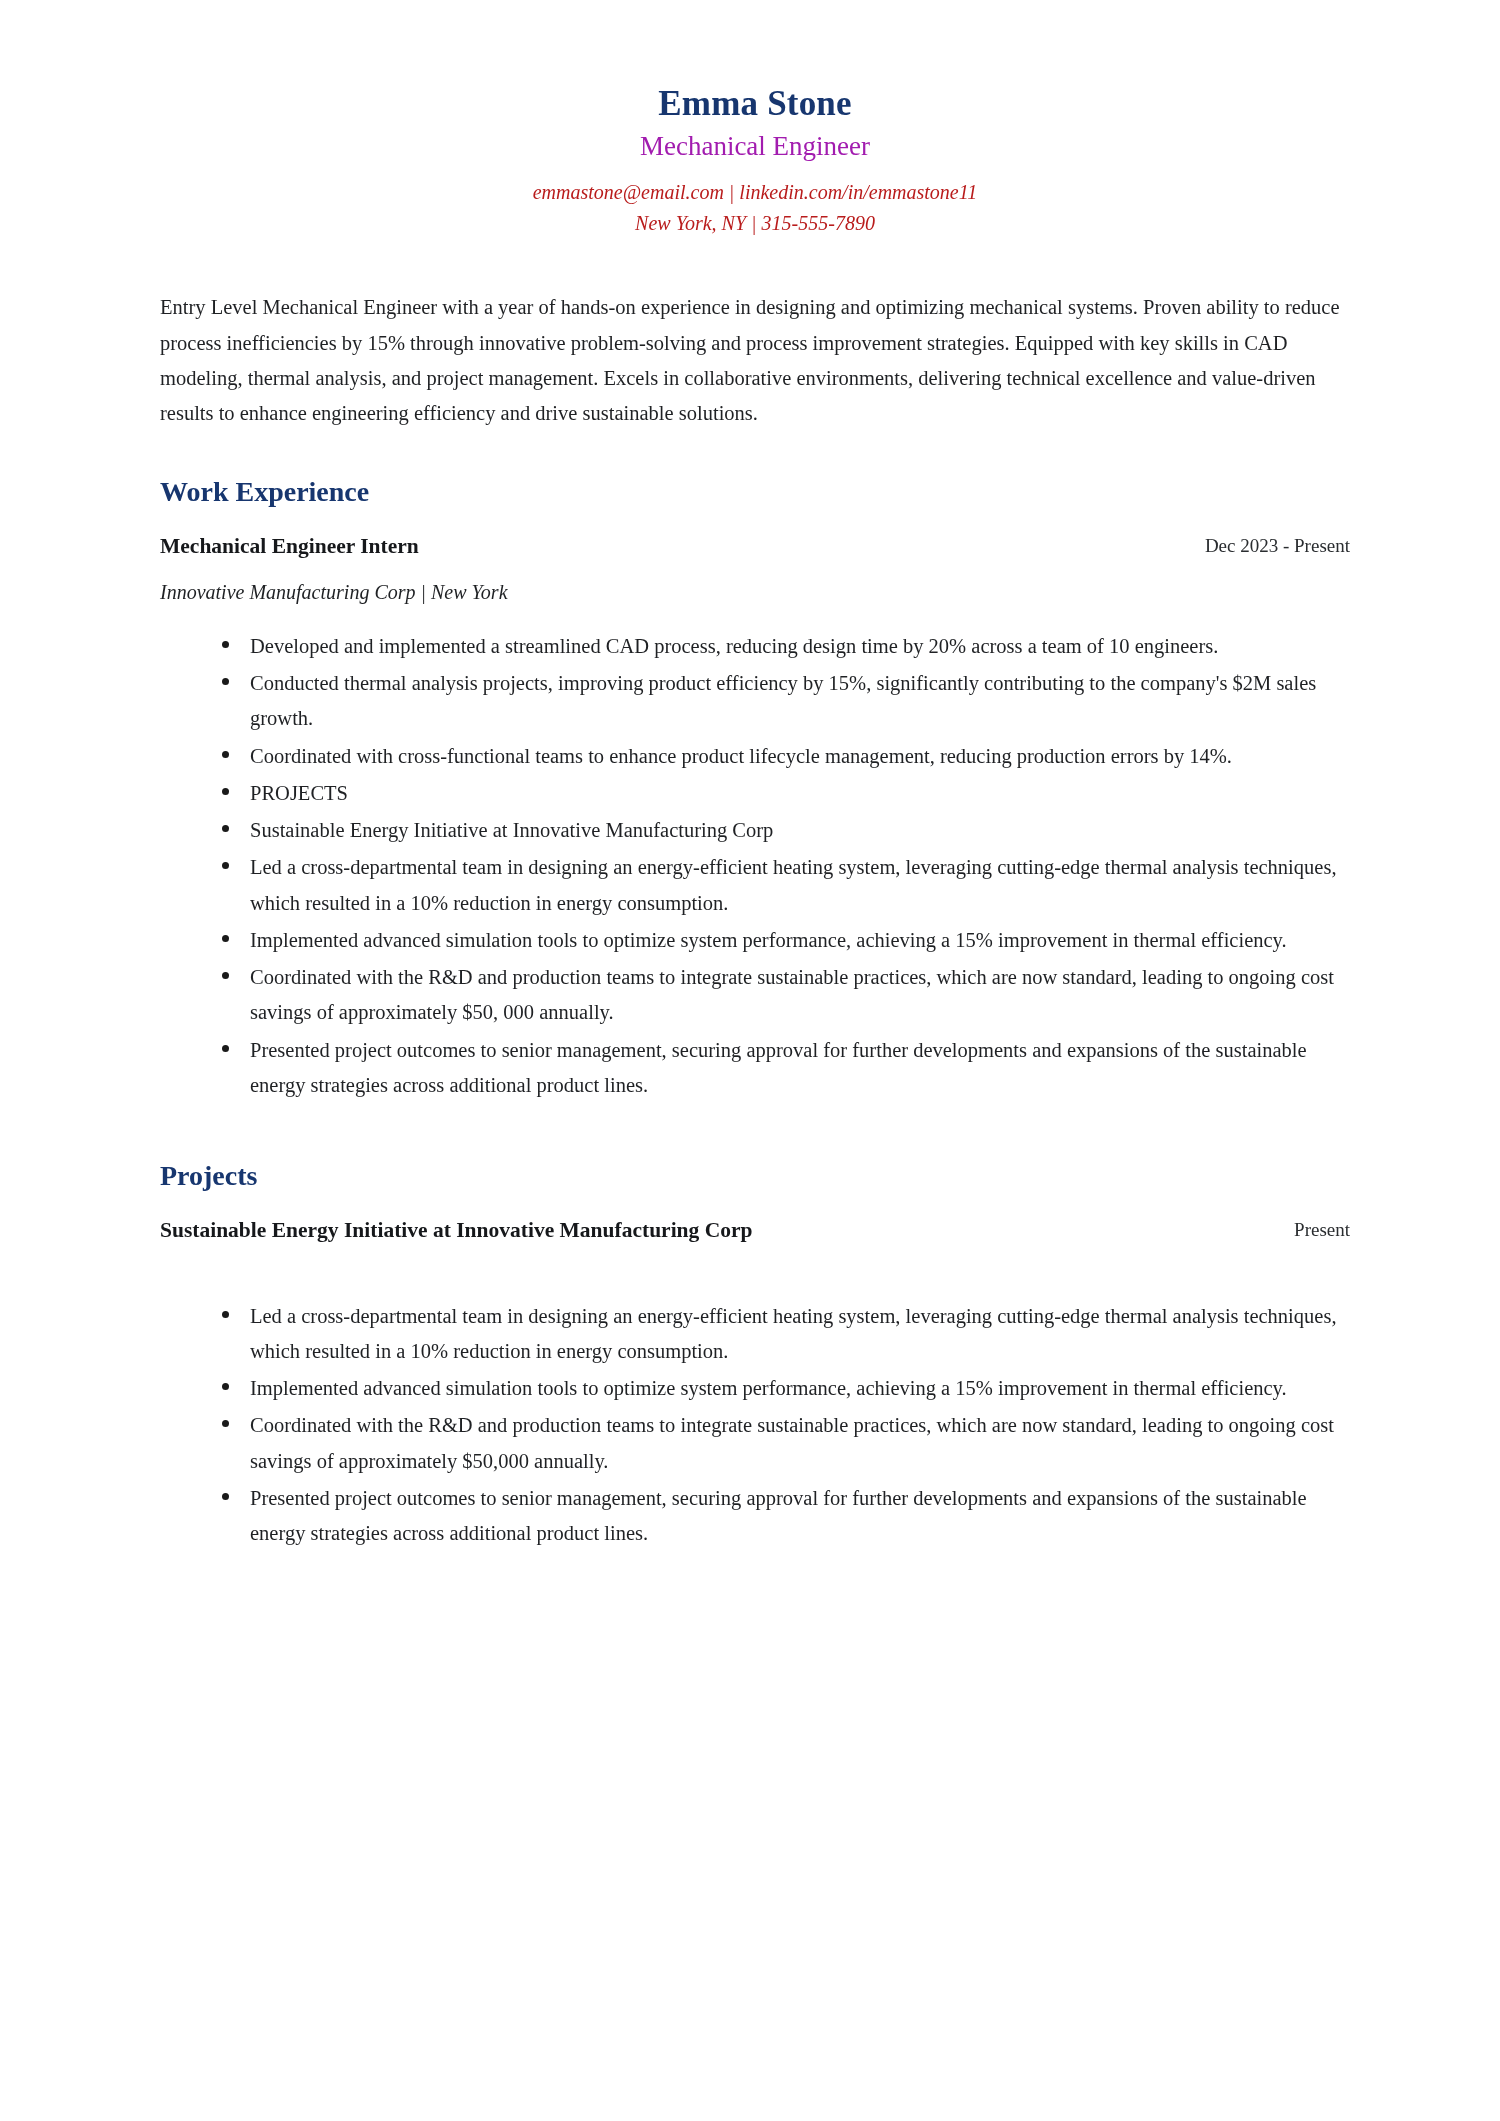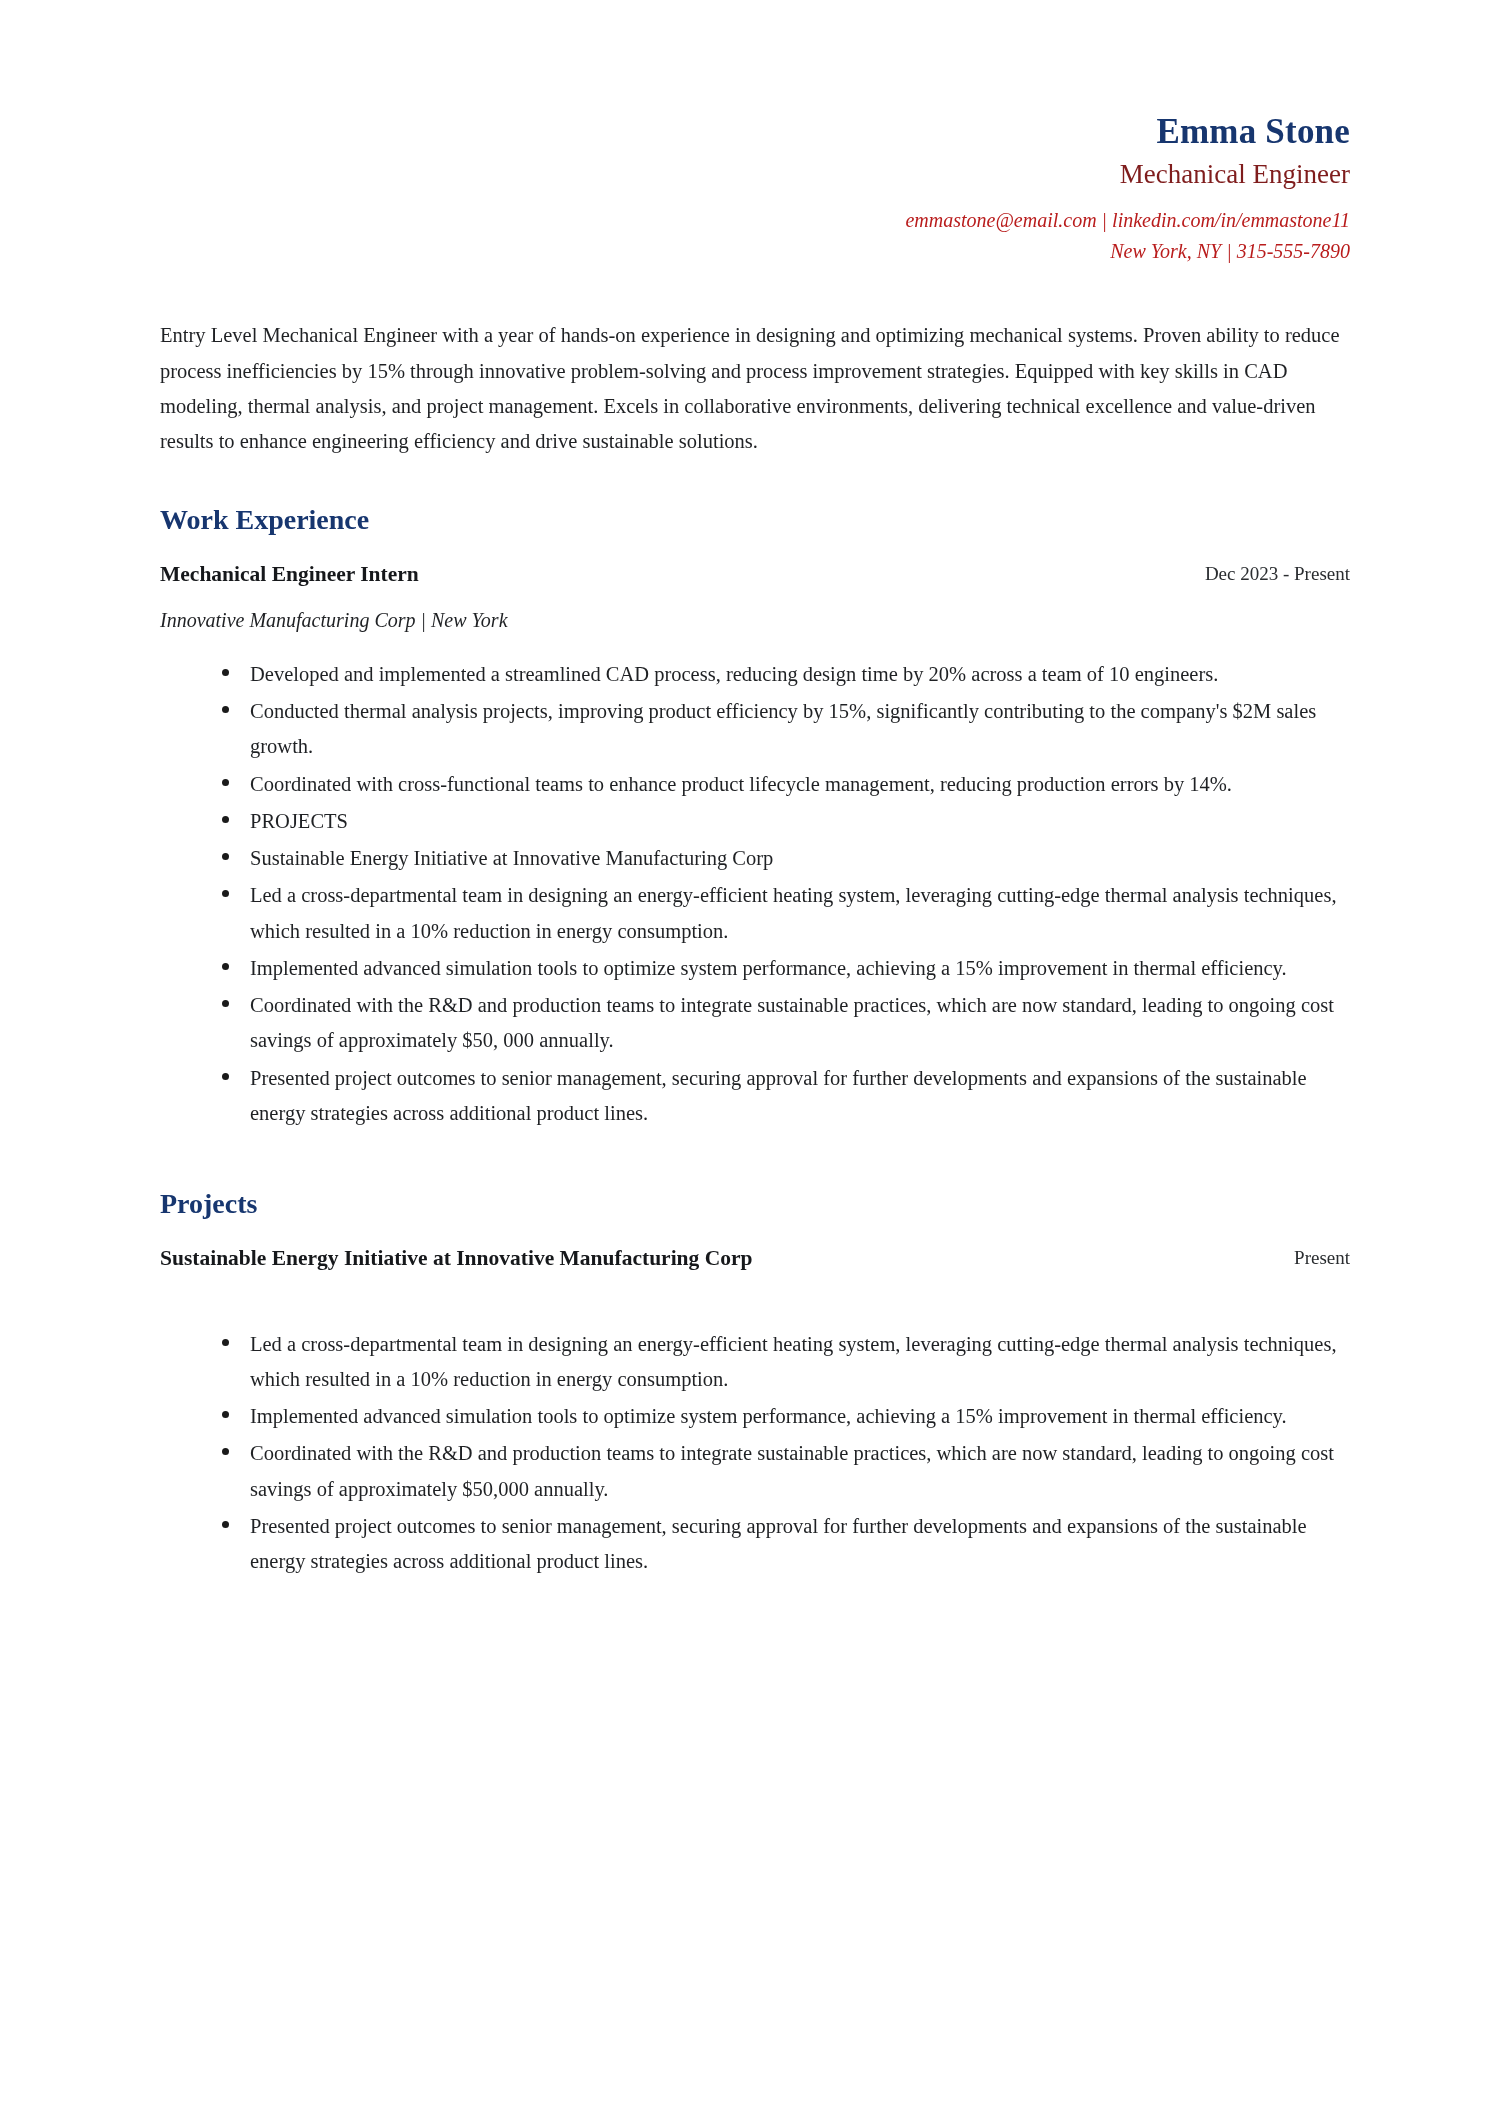--- a/index.html
+++ b/index.html
@@ -24,35 +24,35 @@
   }
   .content {
     position: absolute;
     left: 160px;
     top: 0;
     width: 1190px;
   }
 
   
   .header {
-    text-align: right;
-    padding-top: 112px;
+    text-align: center;
+    padding-top: 84px;
   }
   .name {
     font-size: 35px;
     font-weight: bold;
     color: #17366f;
     letter-spacing: 0.2px;
     line-height: 1.12;
     margin: 0;
   }
   .job-title {
     font-size: 27px;
     font-weight: normal;
-    color: #7f1d1d;
+    color: #a21caf;
     line-height: 1.3;
     margin: 6px 0 0 0;
   }
   .contact-line {
     font-size: 20px;
     font-style: italic;
     color: #b91c1c;
     line-height: 1.45;
     margin: 14px 0 0 0;
   }

